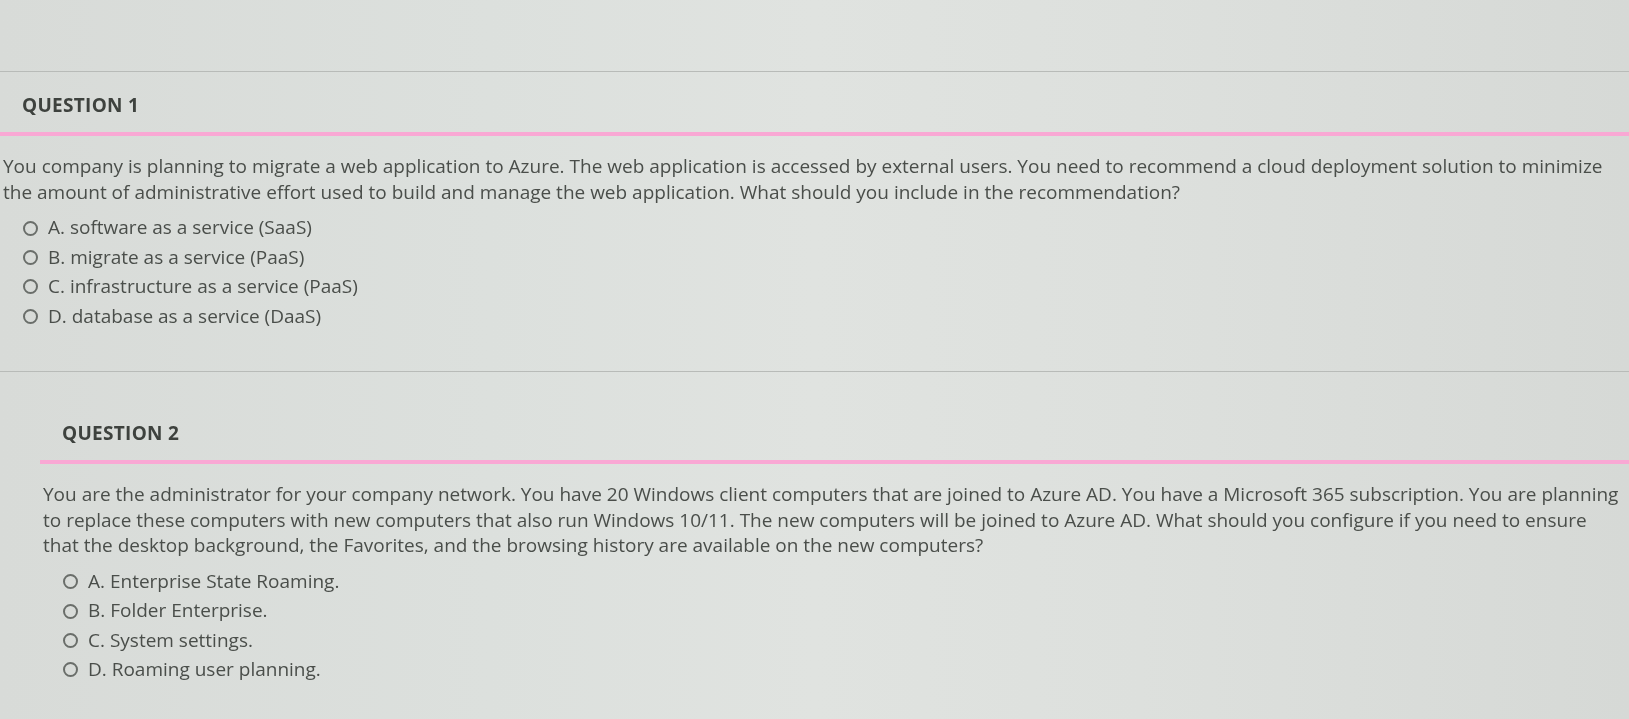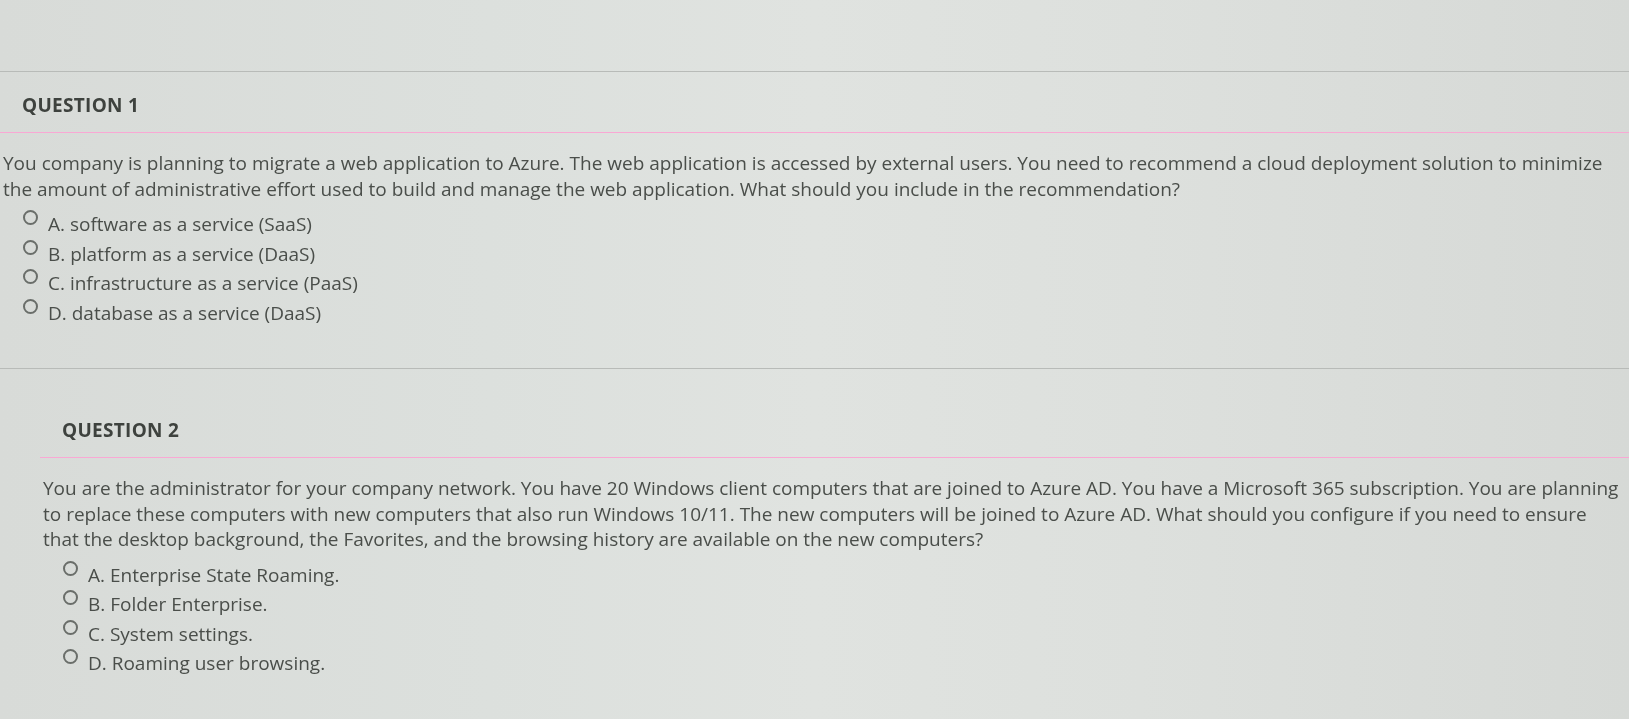--- a/index.html
+++ b/index.html
@@ -17,21 +17,21 @@
     .top-spacer {
       height: 72px;
       border-bottom: 1px solid #b8bbb8;
     }
     .question-block {
       border-bottom: 1px solid #b8bbb8;
       padding-bottom: 40px;
     }
     .question-header {
       padding: 20px 30px 14px 22px;
-      border-bottom: 1px solid #f9a8d4;
+      border-bottom: 4px solid #f9a8d4;
       margin-bottom: 18px;
     }
     .question-title {
       font-weight: 700;
       font-size: 19px;
       color: #3e423e;
       letter-spacing: 0.3px;
     }
     .question-body {
       padding: 0 6px 0 3px;
@@ -40,21 +40,21 @@
       font-size: 19px;
       line-height: 1.35;
       color: #4a4e4a;
       margin-bottom: 8px;
     }
     .options {
       padding-left: 20px;
     }
     .option {
       display: flex;
-      align-items: flex-start;
+      align-items: center;
       gap: 10px;
       font-size: 19px;
       line-height: 1.55;
       color: #4a4e4a;
     }
     .radio {
       width: 15px;
       height: 15px;
       border: 2px solid #6a6e6a;
       border-radius: 50%;
@@ -77,21 +77,21 @@
   </div>
   <div class="question-body">
     <div class="prompt">You company is planning to migrate a web application to Azure. The web application is accessed by external users. You need to recommend a cloud deployment solution to minimize the amount of administrative effort used to build and manage the web application. What should you include in the recommendation?</div>
     <div class="options">
       <div class="option">
         <span class="radio"></span>
         <span>A. software as a service (SaaS)</span>
       </div>
       <div class="option">
         <span class="radio"></span>
-        <span>B. platform as a service (DaaS)</span>
+        <span>B. migrate as a service (PaaS)</span>
       </div>
       <div class="option">
         <span class="radio"></span>
         <span>C. infrastructure as a service (PaaS)</span>
       </div>
       <div class="option">
         <span class="radio"></span>
         <span>D. database as a service (DaaS)</span>
       </div>
     </div>
@@ -114,17 +114,17 @@
       <div class="option">
         <span class="radio"></span>
         <span>B. Folder Enterprise.</span>
       </div>
       <div class="option">
         <span class="radio"></span>
         <span>C. System settings.</span>
       </div>
       <div class="option">
         <span class="radio"></span>
-        <span>D. Roaming user browsing.</span>
+        <span>D. Roaming user planning.</span>
       </div>
     </div>
   </div>
 </div>
 
 </body></html>

